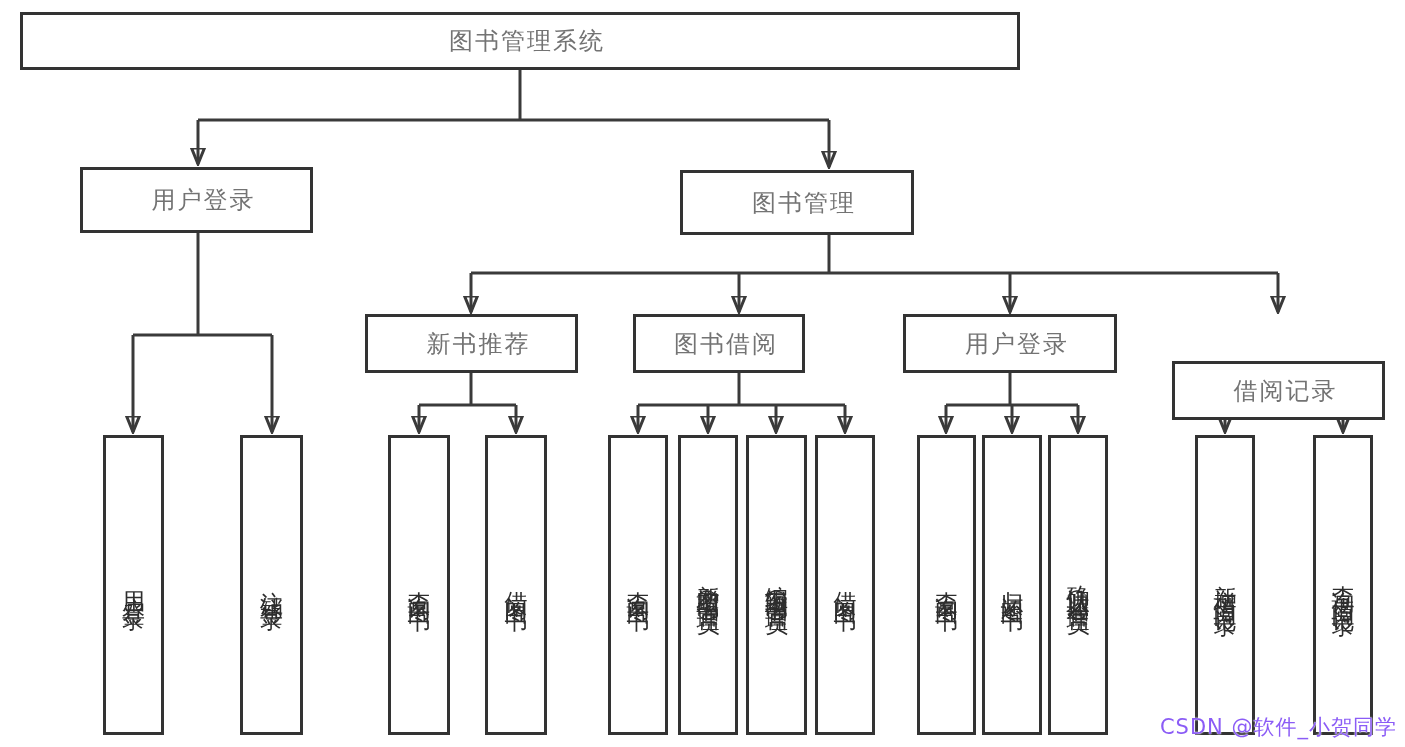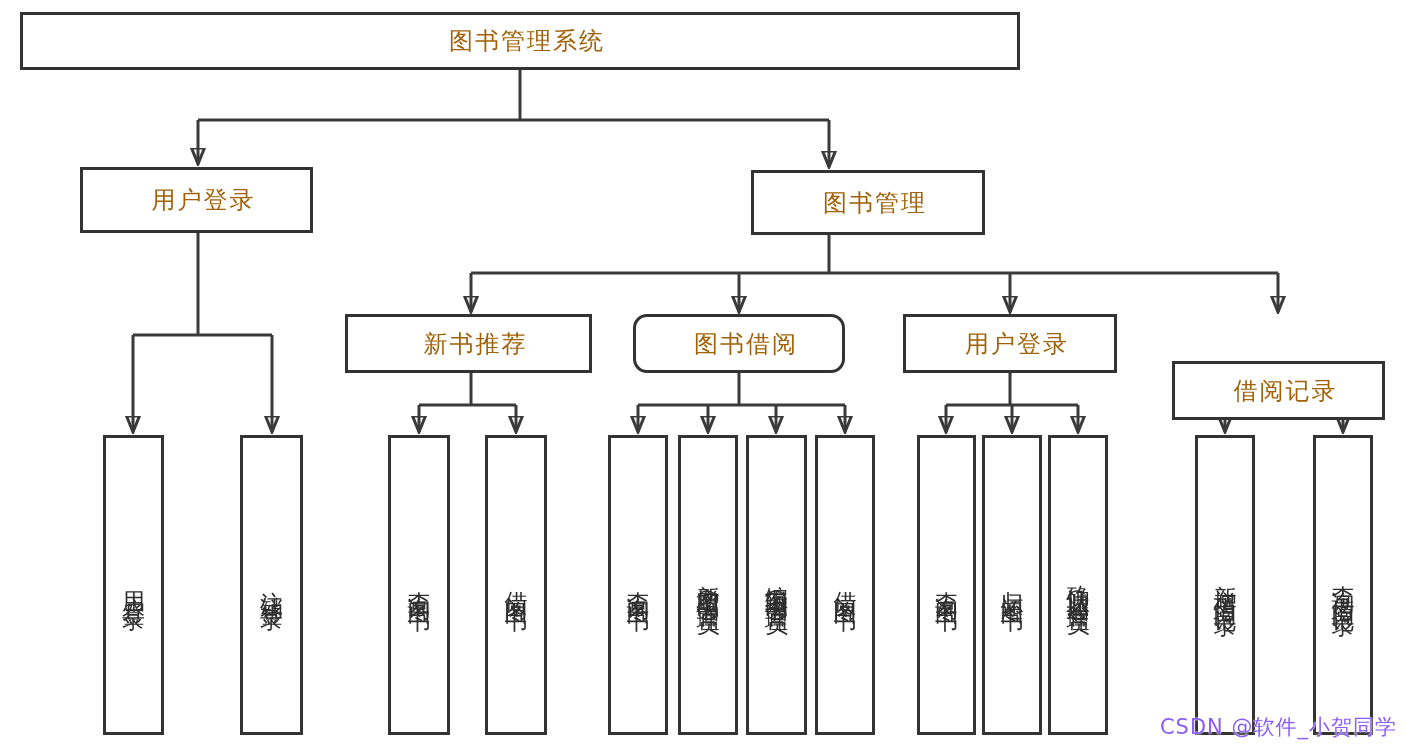--- a/index.html
+++ b/index.html
@@ -24,21 +24,21 @@
     fill: none;
   }
   .hnode {
     position: absolute;
     border: 3px solid #333333;
     background: #ffffff;
     display: flex;
     align-items: center;
     justify-content: center;
     font-size: 24px;
-    color: #a16207;
+    color: #737373;
     letter-spacing: 2px;
     white-space: nowrap;
     padding-left: 14px;
   }
   .vnode {
     position: absolute;
     top: 435px;
     height: 300px;
     border: 3px solid #333333;
     background: #ffffff;
@@ -120,28 +120,28 @@
     <path d="M1343,405 L1343,432" marker-end="url(#arrowhead)"></path>
   </svg>
 
   <div class="hnode" style="left:20px; top:12px; width:1000px; height:58px;">
     <span>图书管理系统</span>
   </div>
 
   <div class="hnode" style="left:80px; top:167px; width:233px; height:66px;">
     <span>用户登录</span>
   </div>
-  <div class="hnode" style="left:751px; top:170px; width:234px; height:65px;">
+  <div class="hnode" style="left:680px; top:170px; width:234px; height:65px;">
     <span>图书管理</span>
   </div>
 
-  <div class="hnode" style="left:345px; top:314px; width:247px; height:59px;text-align:right;">
+  <div class="hnode" style="left:365px; top:314px; width:213px; height:59px;text-align:right;">
     <span>新书推荐</span>
   </div>
-  <div class="hnode" style="left:633px; top:314px; width:212px; height:59px;border-radius:14px;">
+  <div class="hnode" style="left:633px; top:314px; width:172px; height:59px;">
     <span>图书借阅</span>
   </div>
   <div class="hnode" style="left:903px; top:314px; width:214px; height:59px;">
     <span>用户登录</span>
   </div>
   <div class="hnode" style="left:1172px; top:314px; width:213px; height:59px;margin-top:47px;">
     <span>借阅记录</span>
   </div>
 
   <div class="vnode" style="left:103px; width:61px;">

